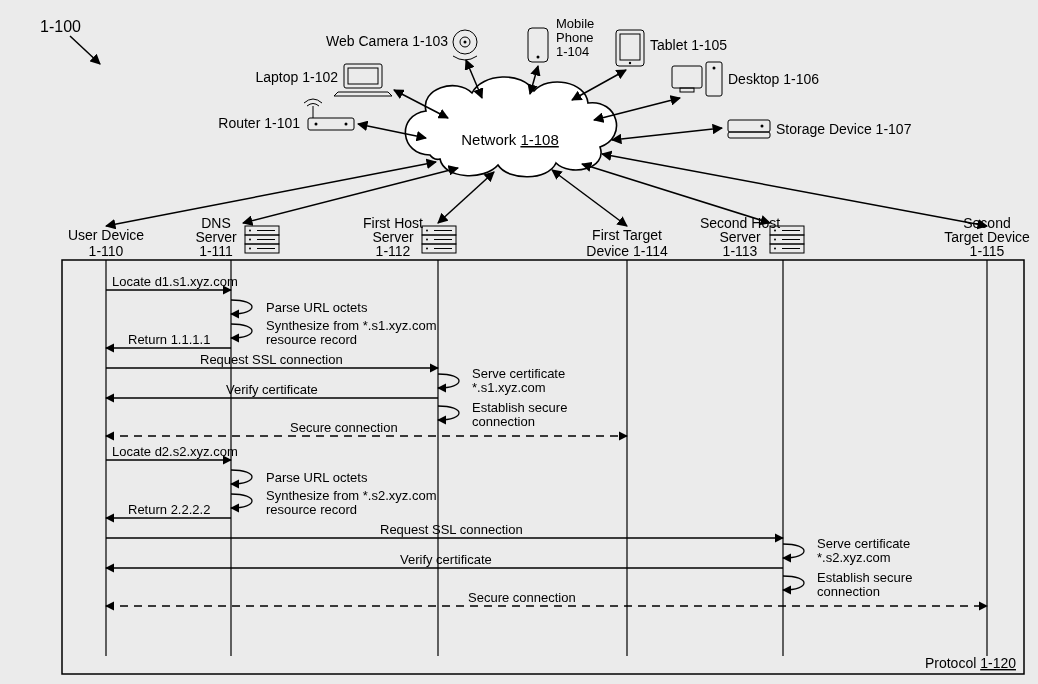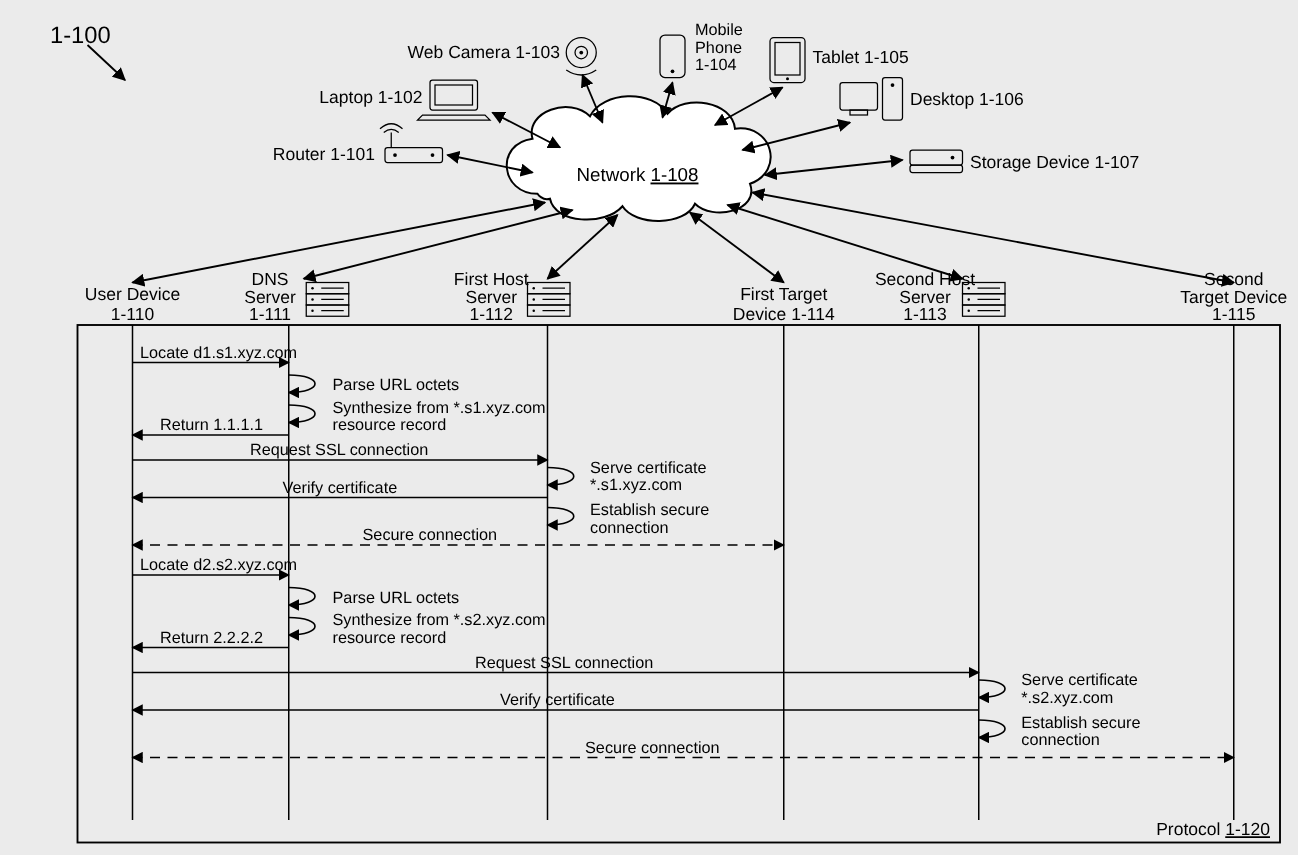--- a/index.html
+++ b/index.html
@@ -6,21 +6,21 @@
     margin: 0;
     font-family: Arial, Helvetica, sans-serif;
     background: #ebebeb;
     width: 1038px;
     height: 684px;
     overflow: hidden;
     font-size: 14px;
     color: #000;
   }
   svg text { font-family: Arial, Helvetica, sans-serif; }
-  .figlabel { position:absolute; left:40px; top:18px; font-size:19px; }
+  .figlabel { position:absolute; left:40px; top:18px; font-size:16px; }
 </style>
 </head>
 <body>
 
 
 
 <div class="figlabel">1-100</div>
 
 <svg width="1038" height="684">
   <defs>

